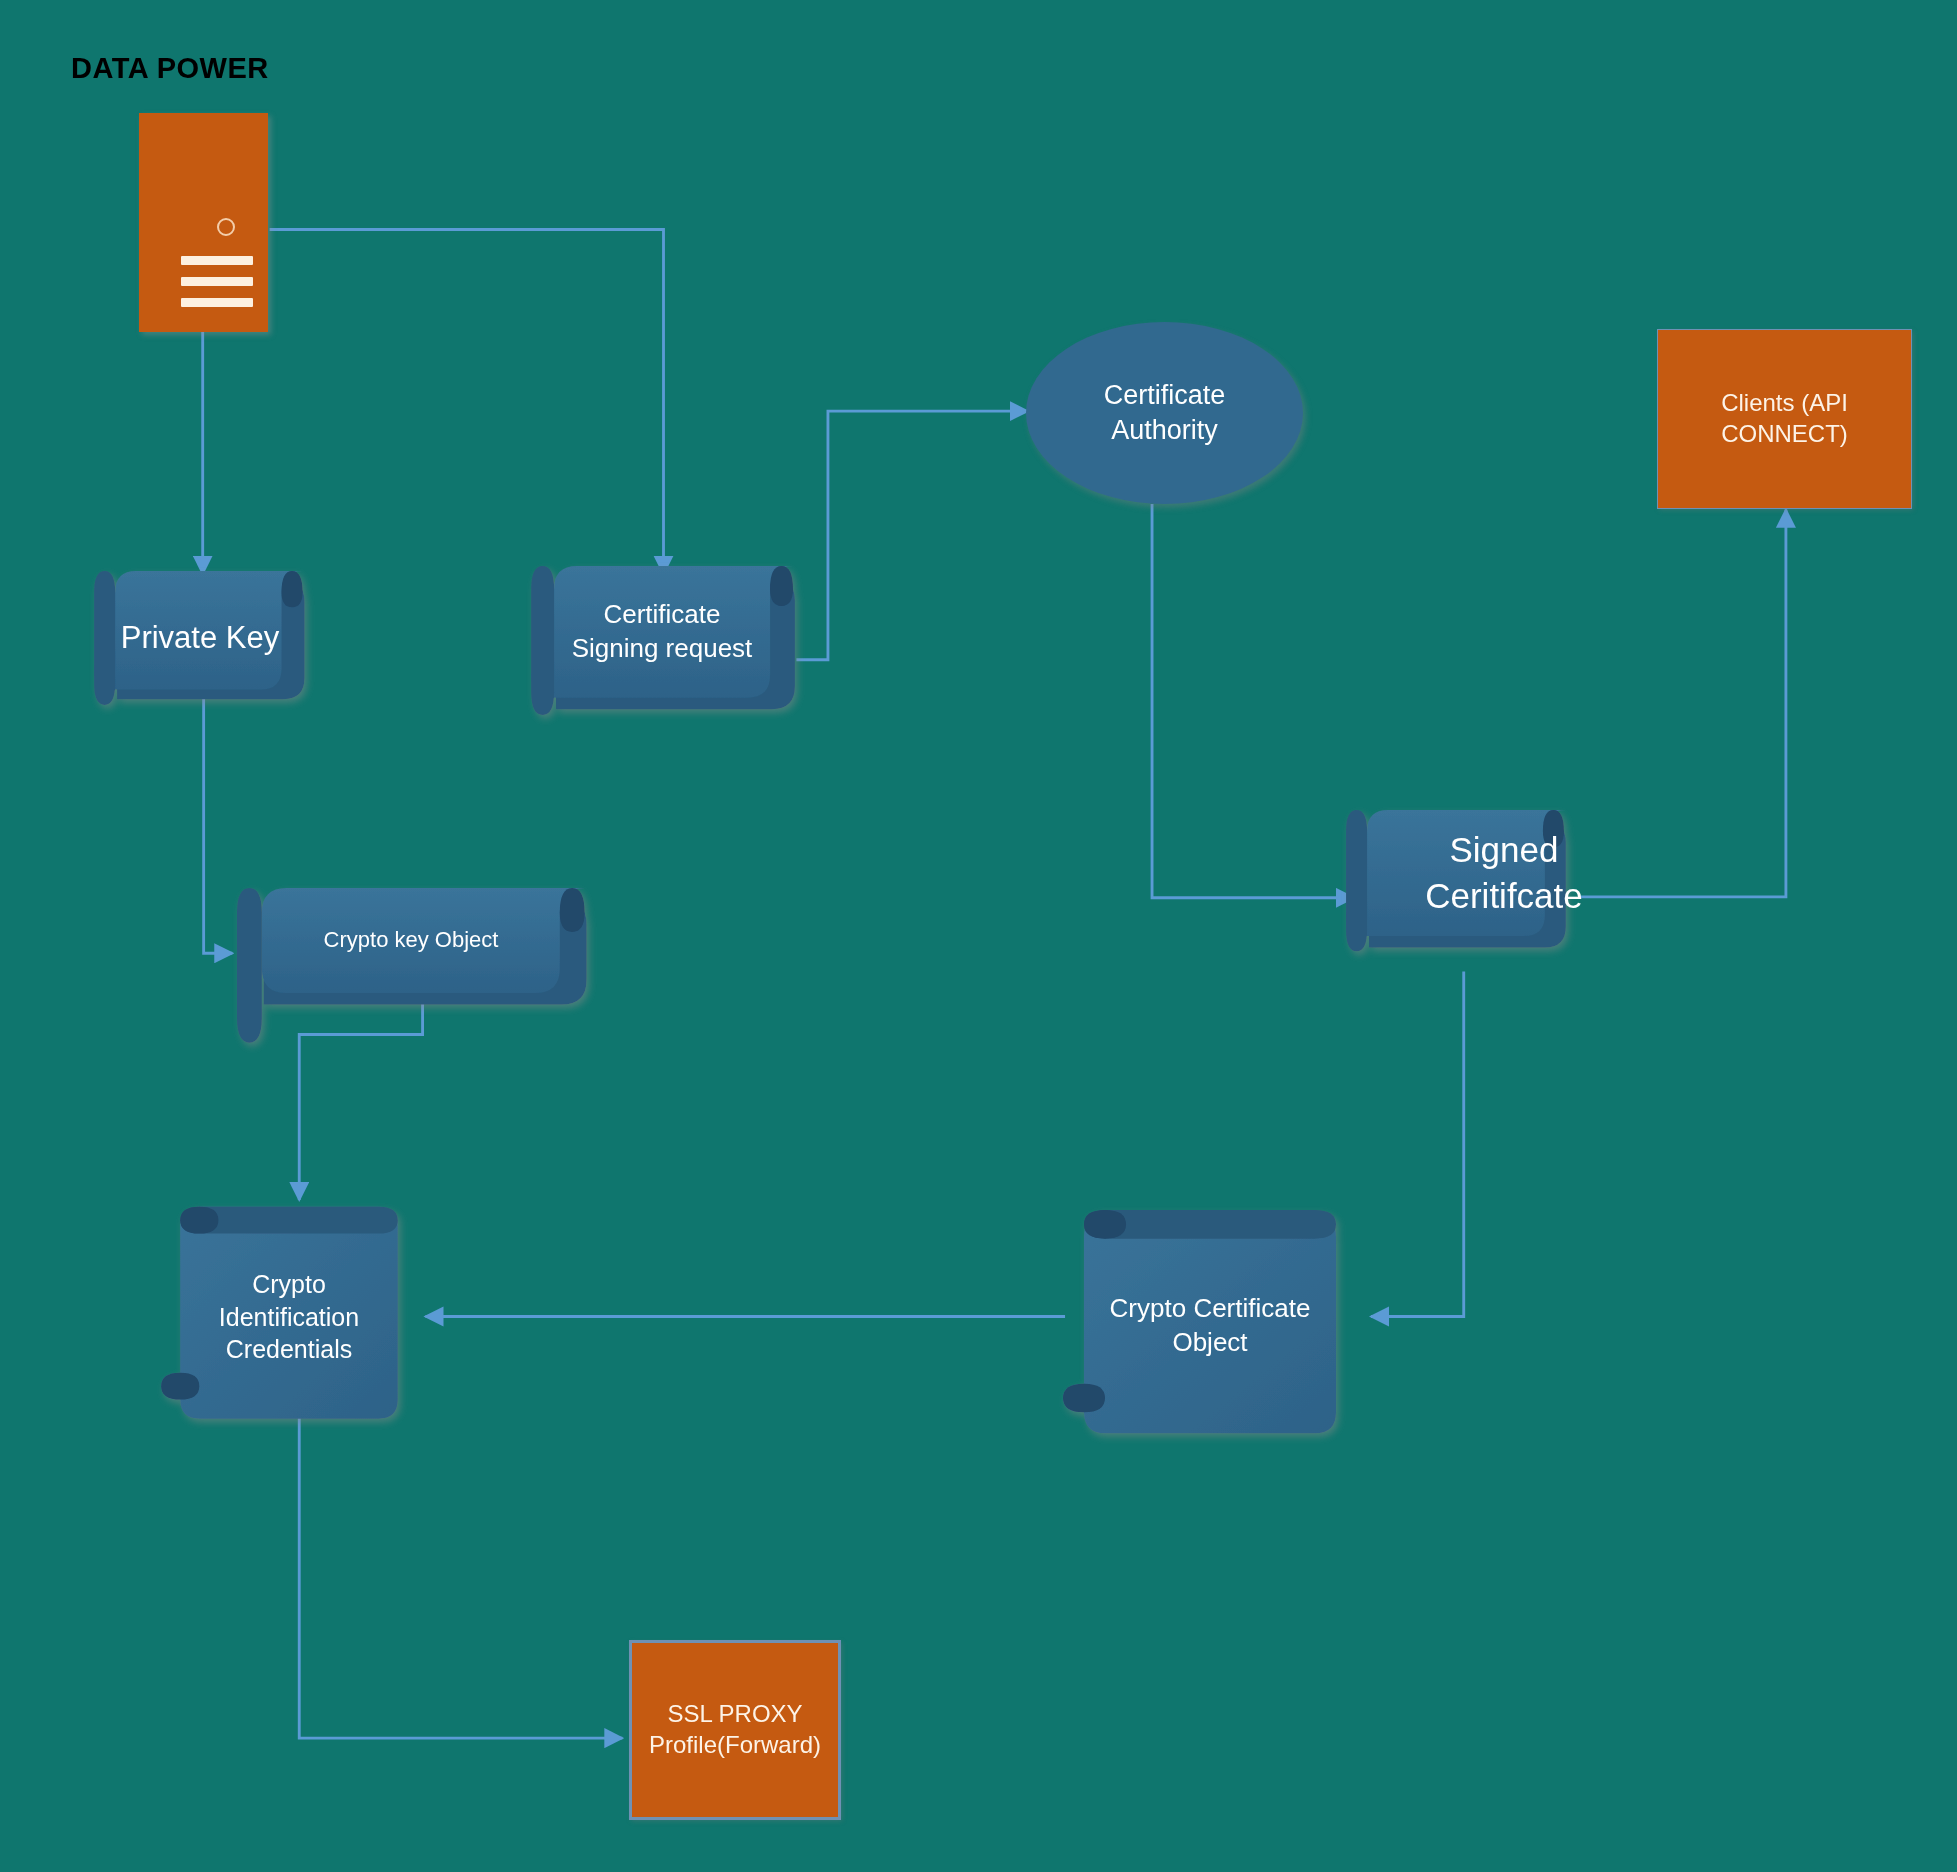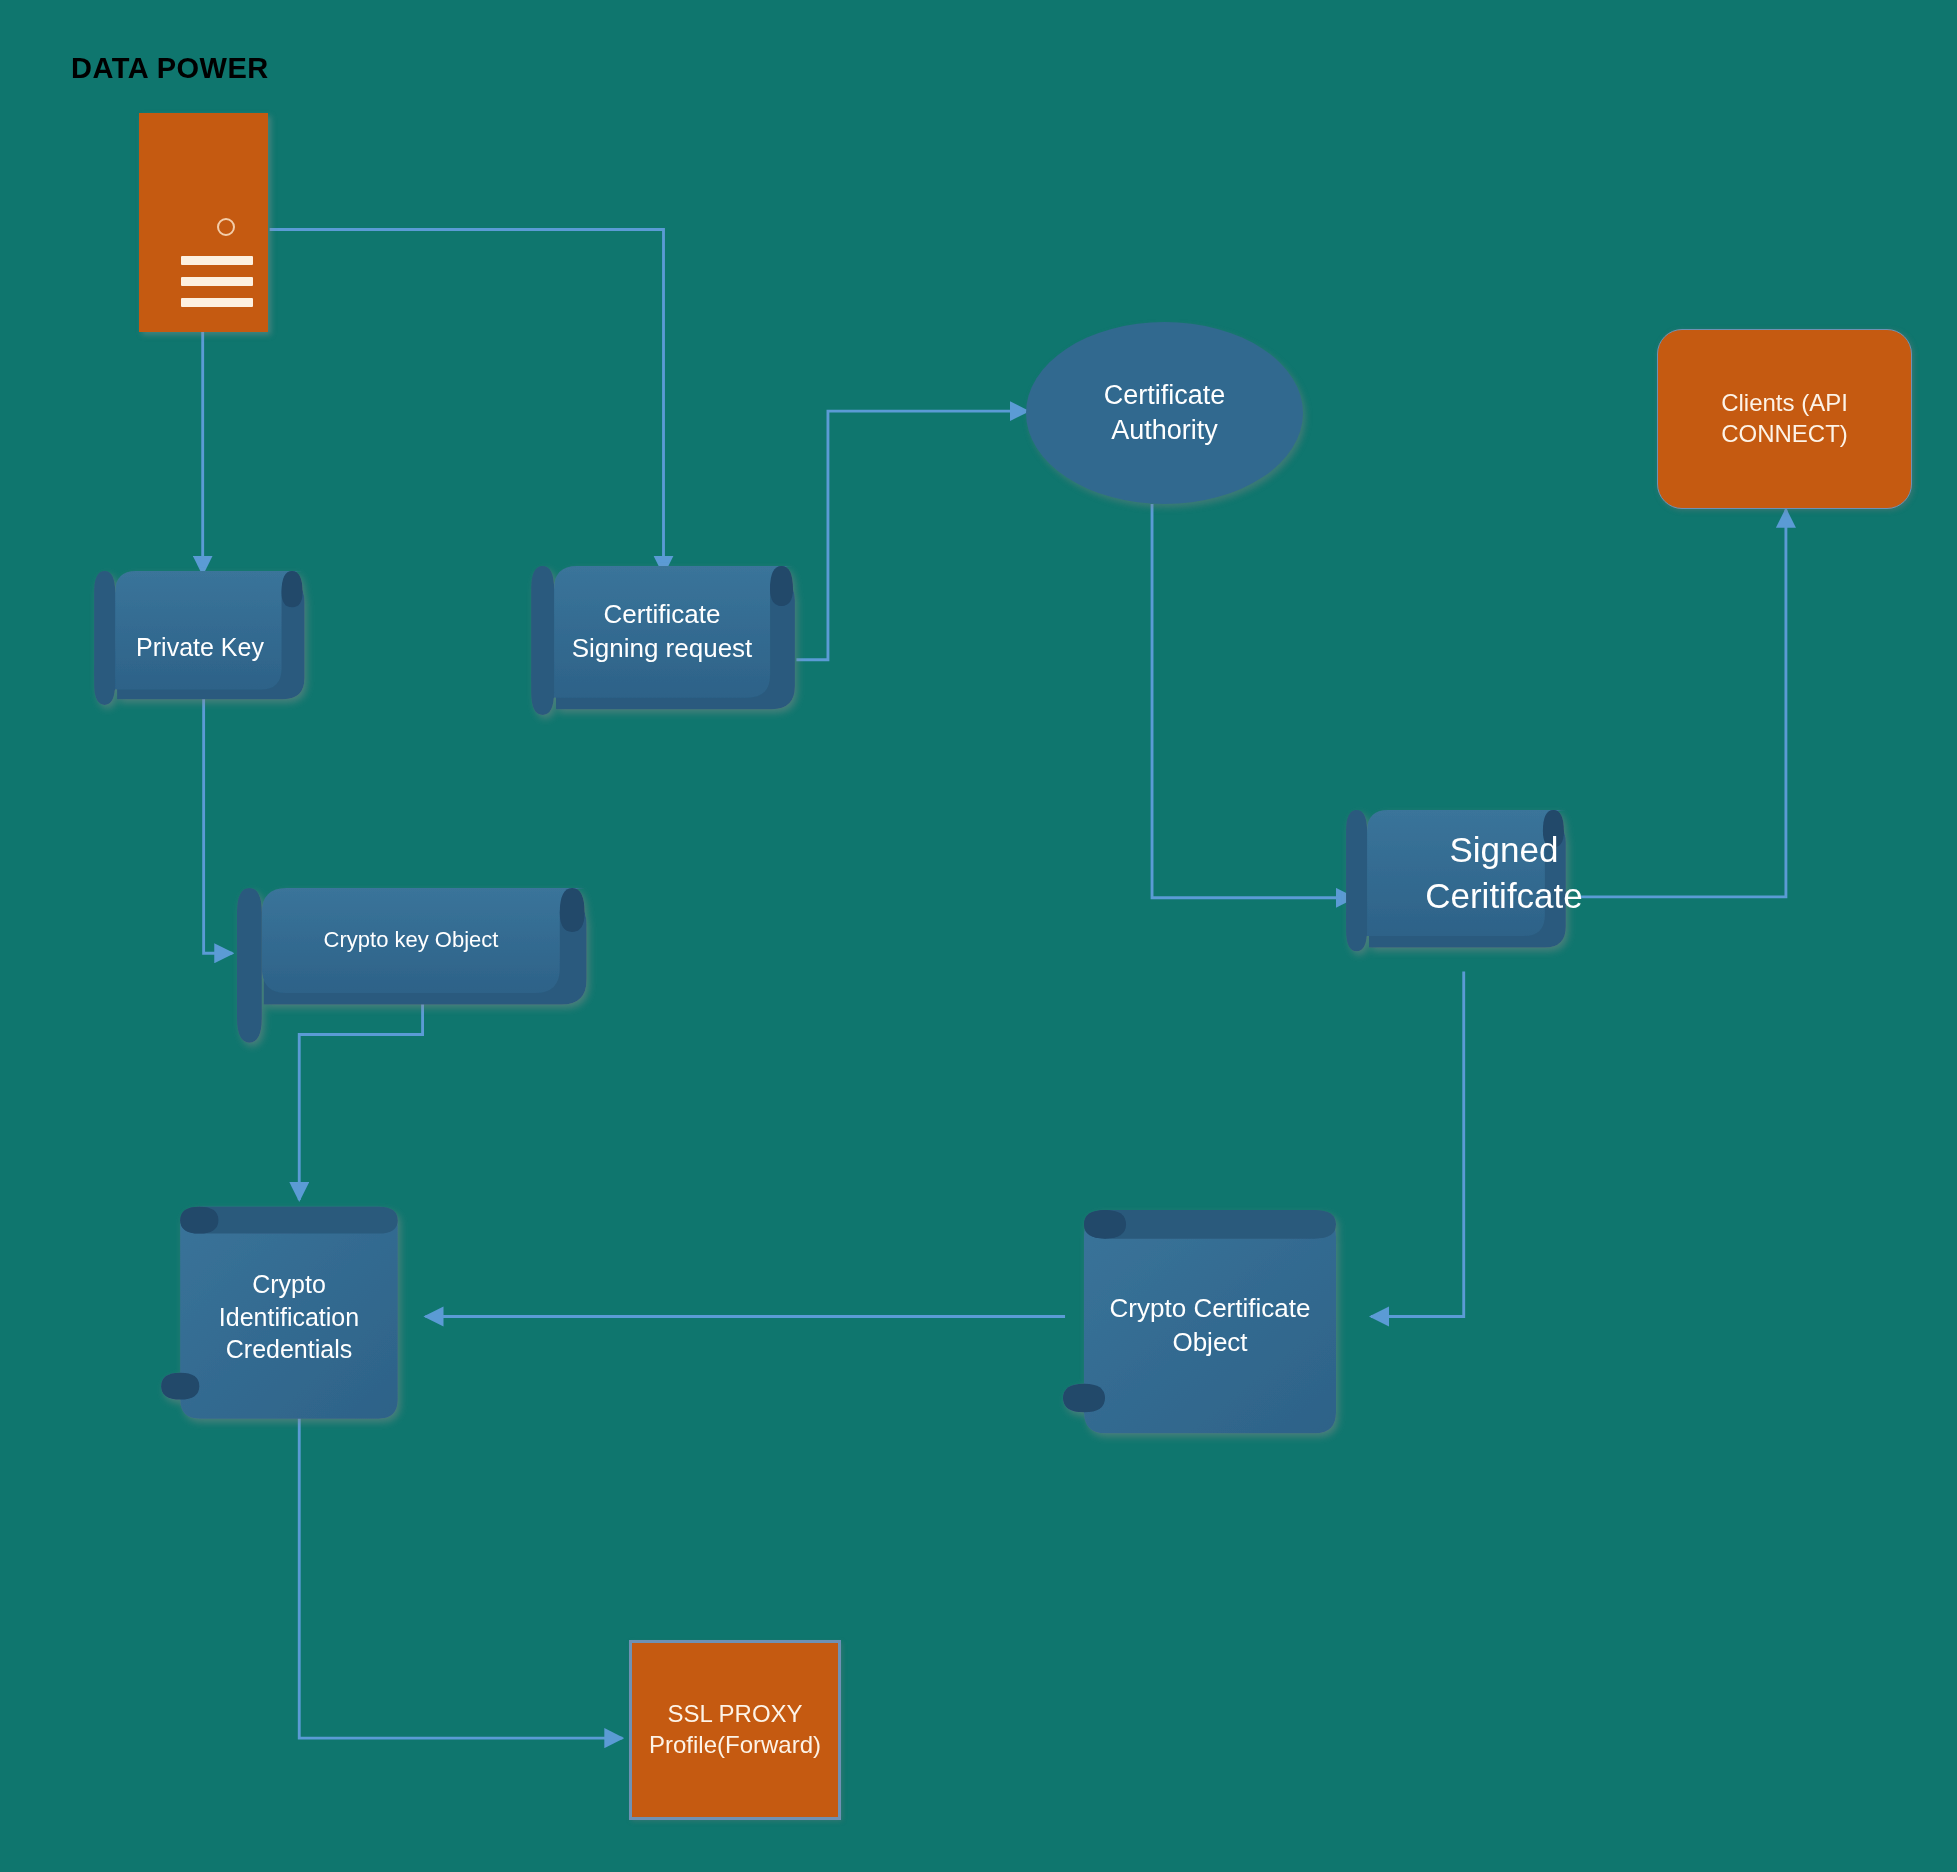--- a/index.html
+++ b/index.html
@@ -97,21 +97,21 @@
         </filter>
       </defs>
       <g filter="url(#sh1)">
         <path d="M 196 10 q 22 0 22 22 l 0 80 q 0 22 -22 22 L 22 134 q 0 -14 0 -22 l 154 0 q 0 0 0 -80 l 20 -22 z" fill="#2a5a7e"></path>
         <path d="M 20 22 q 0 -22 22 -22 l 174 0 q -22 0 -22 22 l 0 80 q 0 22 -22 22 l -152 0 q -22 0 -22 -22 z" fill="url(#gH1)"></path>
         <path d="M 20 22 q 0 -22 -11 -22 q -11 0 -11 22 l 0 96 q 0 22 11 22 q 11 0 11 -22 z" fill="#2a5a7e"></path>
         <path d="M 194 22 q 0 -22 11 -22 q 11 0 11 22 q 0 16 -11 16 q -11 0 -11 -16 z" fill="#22486a"></path>
       </g>
       <path d="M 196 2 q 20 0 20 20" fill="none" stroke="#22486a" stroke-width="0"></path>
     </svg>
-    <div class="scrolltext" style="left:21px;top:17px;width:166px;height:119px;font-size:25px;text-align:center;">Private Key</div>
+    <div class="scrolltext" style="left:21px;top:8px;width:166px;height:119px;font-size:31px;text-align:center;">Private Key</div>
   </div>
 
   <div class="svgwrap" style="left:531px;top:564px;width:287px;height:172px;">
     <svg width="287" height="172" viewBox="0 0 300 180">
       <defs>
         <linearGradient id="gH2" x1="0" y1="0" x2="0" y2="1">
           <stop offset="0" stop-color="#3a749a"></stop>
           <stop offset="1" stop-color="#2d6288"></stop>
         </linearGradient>
         <filter id="sh2" x="-20%" y="-20%" width="150%" height="160%">
@@ -127,21 +127,21 @@
     </svg>
     <div class="scrolltext" style="left:23px;top:1.9px;width:216px;height:132px;font-size:26px;">Certificate
 Signing request</div>
   </div>
 
   <div class="node ellipse" style="left:1026px;top:322px;width:277px;height:182px;">
     <div class="boxtext" style="color:#ffffff;font-size:27px;">Certificate
 Authority</div>
   </div>
 
-  <div class="node orange" style="left:1657px;top:329px;width:255px;height:180px;border-radius:25px;">
+  <div class="node orange" style="left:1657px;top:329px;width:255px;height:180px;">
     <div class="boxtext" style="font-size:24px;">Clients (API
 CONNECT)</div>
   </div>
 
   <div class="svgwrap" style="left:237px;top:884px;width:382px;height:177px;">
     <svg width="382" height="177" viewBox="0 0 400 185">
       <defs>
         <linearGradient id="gH3" x1="0" y1="0" x2="0" y2="1">
           <stop offset="0" stop-color="#3a749a"></stop>
           <stop offset="1" stop-color="#2d6288"></stop>

